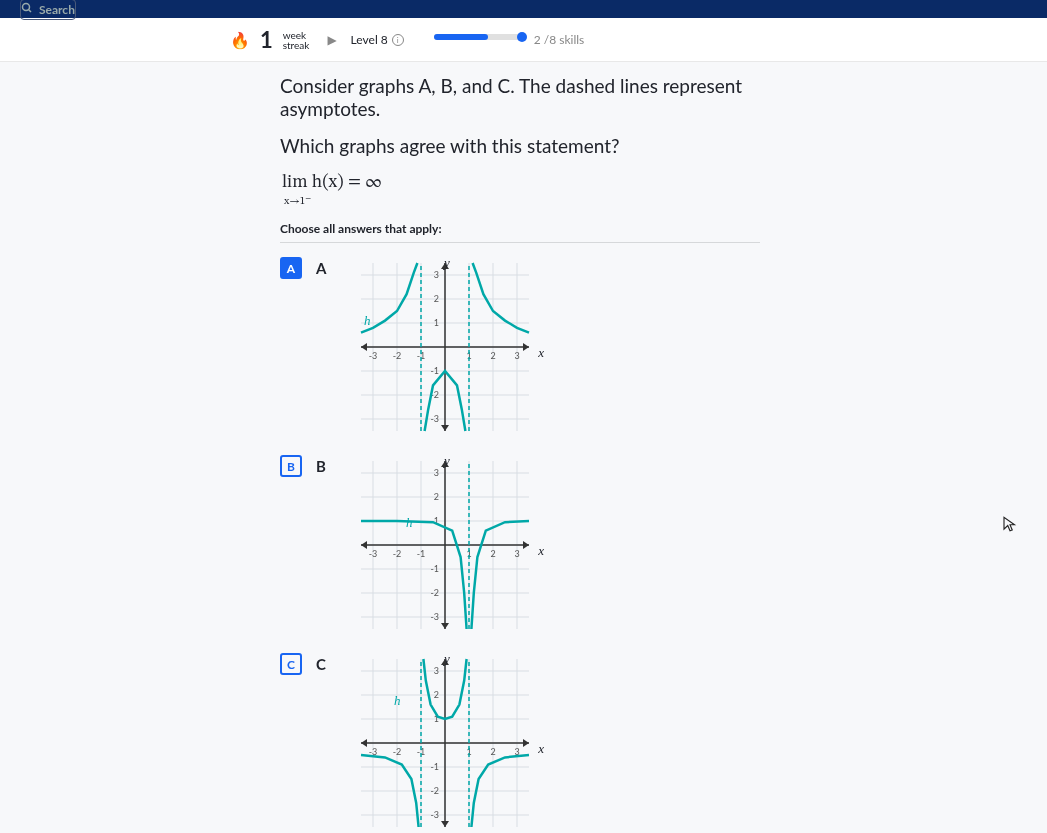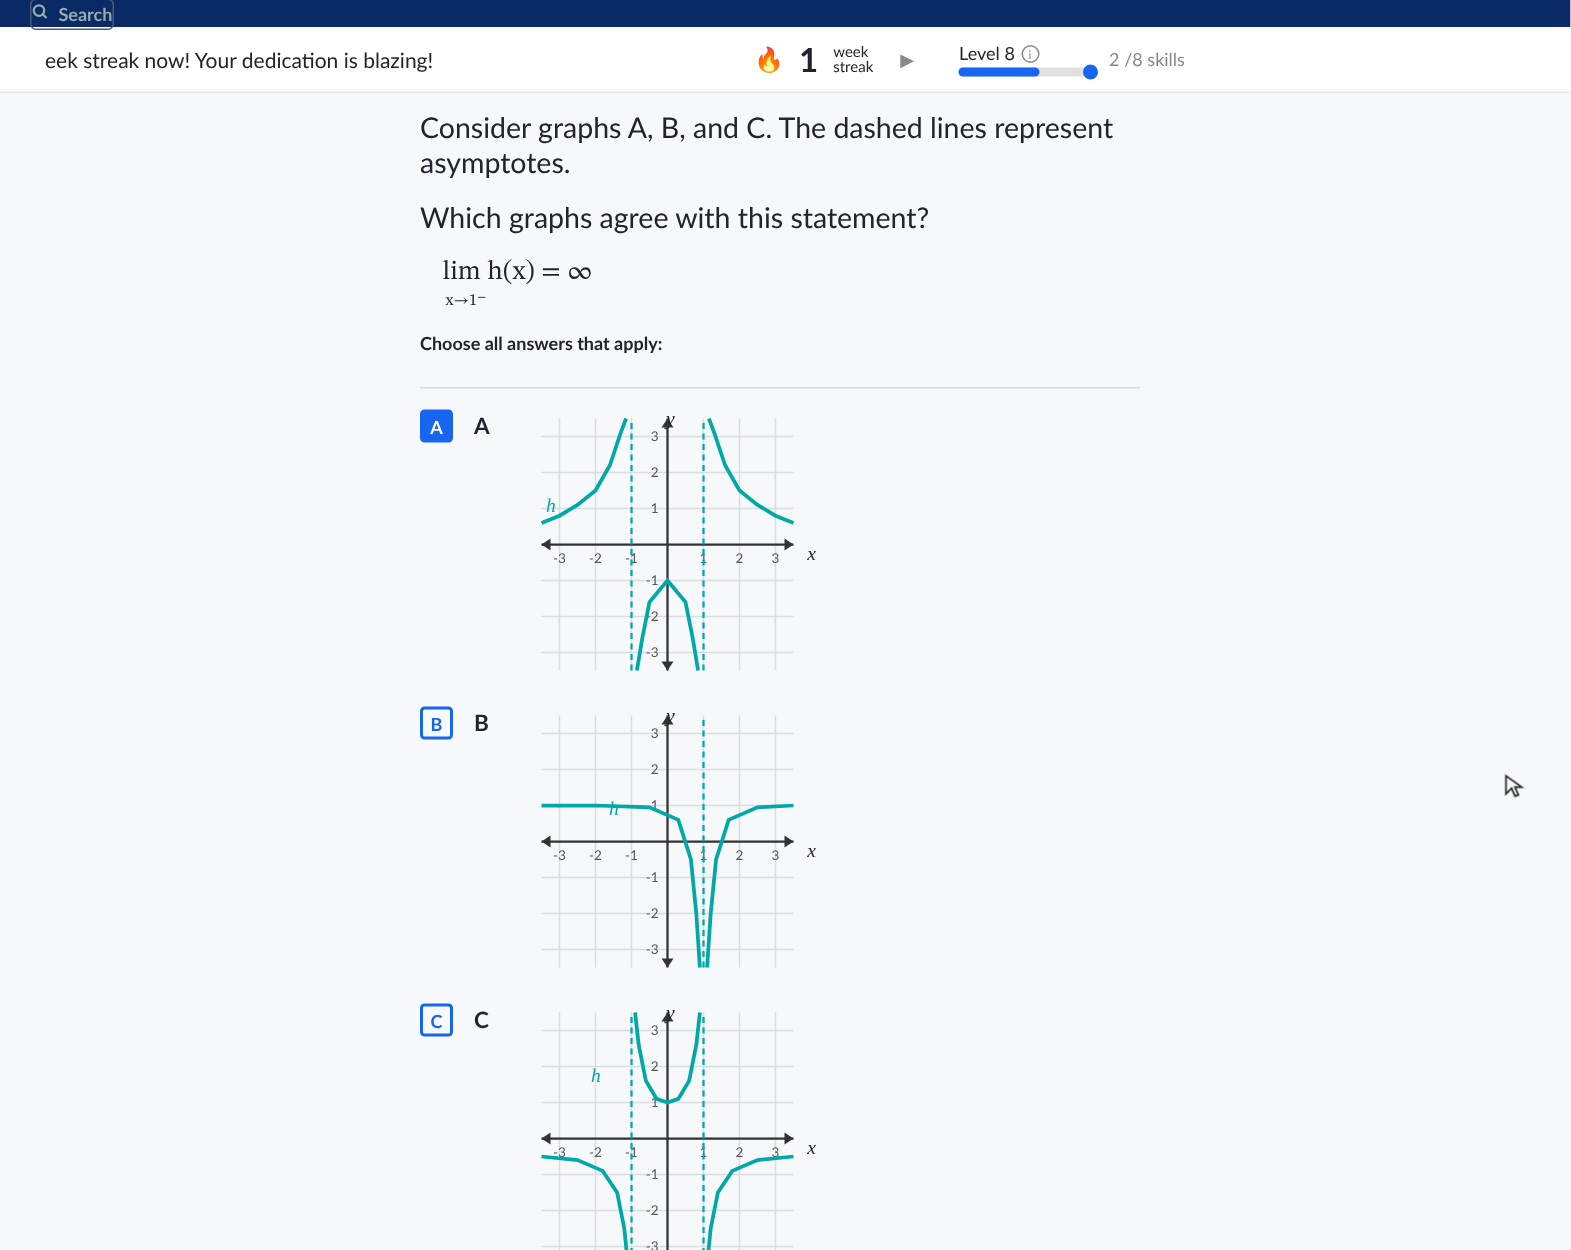--- a/index.html
+++ b/index.html
@@ -6,31 +6,31 @@
   body { font-family: Lato, -apple-system, sans-serif; background: #f7f8fa; color: #21242c; width: 1047px; }
   .topbar { background: #0a2a66; height: 18px; display: flex; align-items: center; padding: 0 20px; }
   .search-box { border: 1px solid #4a5a7a; border-radius: 4px; padding: 2px 0; display: flex; align-items: center; gap: 6px; color: #9aa; font-size: 12px; font-weight: 700; }
   .streak-bar { display: flex; align-items: center; gap: 14px; padding: 8px 30px; background: #fff; border-bottom: 1px solid #e8e8e8; }
   .streak-left { flex: 0 0 auto; color: #21242c; font-size: 14px; }
   .streak-center { display: flex; align-items: center; gap: 10px; margin-left: 200px; }
   .flame { color: #ff6b00; font-size: 16px; }
   .streak-num { font-size: 22px; font-weight: 700; }
   .streak-label { font-size: 10px; line-height: 1; color: #21242c; }
   .play-icon { color: #888; font-size: 12px; margin-left: 8px; }
-  .level-block { display: flex; flex-direction: column; margin-left: 20px; }
+  .level-block { display: flex; flex-direction: row; margin-left: 4px; gap: 30px; }
   .level-row { display: flex; align-items: center; gap: 4px; font-size: 12px; }
   .info-icon { width: 12px; height: 12px; border: 1px solid #888; border-radius: 50%; display: inline-flex; align-items: center; justify-content: center; font-size: 8px; color: #888; }
   .progress-track { width: 90px; height: 6px; background: #e0e0e0; border-radius: 3px; position: relative; margin-top: 2px; }
   .progress-fill { position: absolute; left: 0; top: 0; height: 100%; width: 60%; background: #1865f2; border-radius: 3px; }
   .progress-dot { position: absolute; right: -3px; top: -2px; width: 10px; height: 10px; background: #1865f2; border-radius: 50%; }
   .skills-text { font-size: 12px; color: #888; }
   .content { padding: 12px 0 30px 280px; max-width: 760px; }
   .prompt { font-size: 19px; color: #21242c; margin-bottom: 14px; }
-  .math { font-family: 'STIX Two Math', 'Cambria Math', serif; font-size: 18px; margin: 8px 15px 4px; }
-  .instruct { font-size: 12px; font-weight: 700; margin-bottom: 22px; }
+  .math { font-family: 'STIX Two Math', 'Cambria Math', serif; font-size: 18px; margin: 8px 2px 4px; }
+  .instruct { font-size: 12px; font-weight: 700; margin-bottom: 6px; }
   hr.sep { border: none; border-top: 1px solid #d6d8da; margin-bottom: 14px; }
   .answer-row { display: flex; align-items: flex-start; gap: 14px; margin-bottom: 18px; }
   .answer-check { width: 22px; height: 22px; border: 2px solid #1865f2; border-radius: 3px; display: flex; align-items: center; justify-content: center; font-size: 12px; font-weight: 700; color: #1865f2; flex-shrink: 0; cursor: pointer; }
   .answer-check.selected { background: #1865f2; color: #fff; }
   .answer-label { font-size: 15px; font-weight: 700; width: 20px; padding-top: 2px; }
   .graph { width: 190px; height: 180px; position: relative; border: none; }
   .graph svg { width: 100%; height: 100%; }
   .axis-label-y { position: absolute; top: -2px; left: 94px; font-style: italic; font-size: 13px; font-family: serif; }
   .axis-label-x { position: absolute; right: -4px; top: 88px; font-style: italic; font-size: 13px; font-family: serif; }
   .fn-label { position: absolute; font-style: italic; font-size: 13px; color: #00a8a8; font-family: serif; }
@@ -45,21 +45,20 @@
       <svg width="12" height="12" viewBox="0 0 24 24" fill="none" stroke="#9aa" stroke-width="3">
           <circle cx="10" cy="10" r="7"></circle>
           <line x1="20" y1="20" x2="15" y2="15"></line>
         </svg>
     </span>
     <span>Search</span>
   </div>
 </div>
 
 <div class="streak-bar">
-  <div class="streak-left">eek streak now! Your dedication is blazing!</div>
   <div class="streak-center">
     <span class="flame">🔥</span>
     <span class="streak-num">1</span>
     <div>
       <div class="streak-label">week</div>
       <div class="streak-label">streak</div>
     </div>
     <span class="play-icon">▶</span>
     <div class="level-block">
       <div class="level-row">

